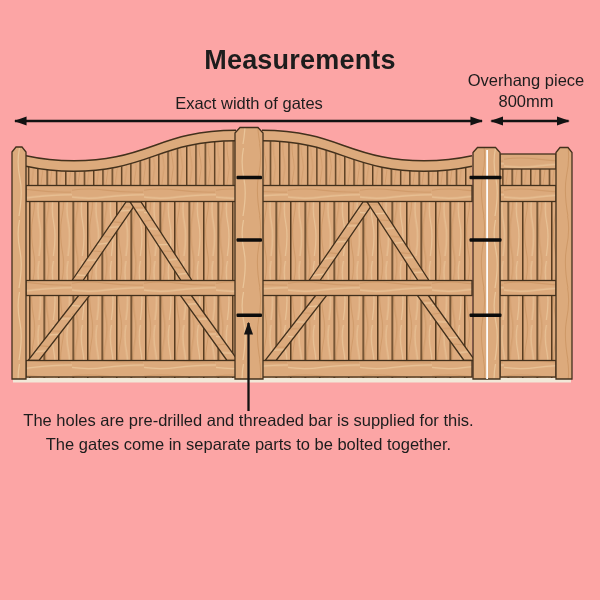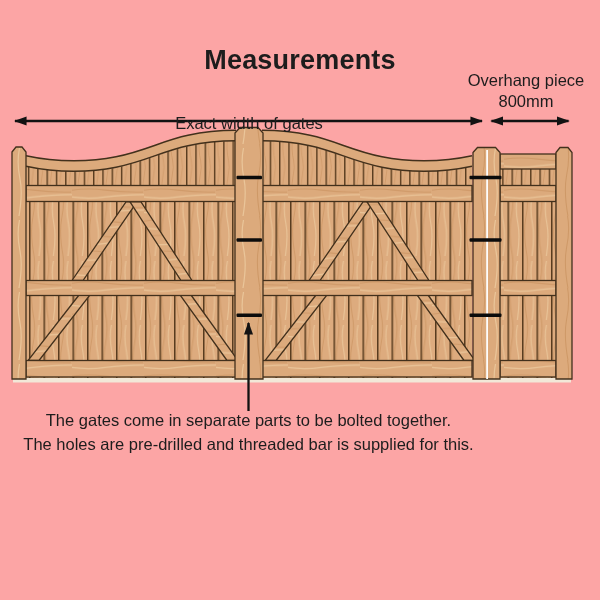--- a/index.html
+++ b/index.html
@@ -6,21 +6,21 @@
   .stage{
     position:relative;width:600px;height:600px;background:#fca5a5;overflow:hidden;
     font-family:"Liberation Sans",sans-serif;color:#1d1d1d;
   }
   .stage svg{position:absolute;left:0;top:0;}
   .title{
     position:absolute;left:0;top:45px;width:600px;text-align:center;
     font-size:27px;font-weight:700;letter-spacing:.2px;
   }
   .width-label{
-    position:absolute;left:0;top:94px;width:498px;text-align:center;font-size:16.5px;margin-top:20px;
+    position:absolute;left:0;top:94px;width:498px;text-align:center;font-size:16.5px;
   }
   .overhang-label{
     position:absolute;left:441px;top:70px;width:170px;text-align:center;
     font-size:16.5px;line-height:21px;
   }
   .note{
     position:absolute;left:0;top:409px;width:497px;text-align:center;
     font-size:16.5px;line-height:23.5px;
   }
 </style>
@@ -141,17 +141,17 @@
   <div class="title">Measurements</div>
 
   <div class="width-label">Exact width of gates</div>
 
   <div class="overhang-label">
     <div>Overhang piece</div>
     <div>800mm</div>
   </div>
 
   <div class="note">
+    <div>The holes are pre-drilled and threaded bar is supplied for this.</div>
     <div>The gates come in separate parts to be bolted together.</div>
-    <div>The holes are pre-drilled and threaded bar is supplied for this.</div>
   </div>
 
 </div>
 
 </body></html>

